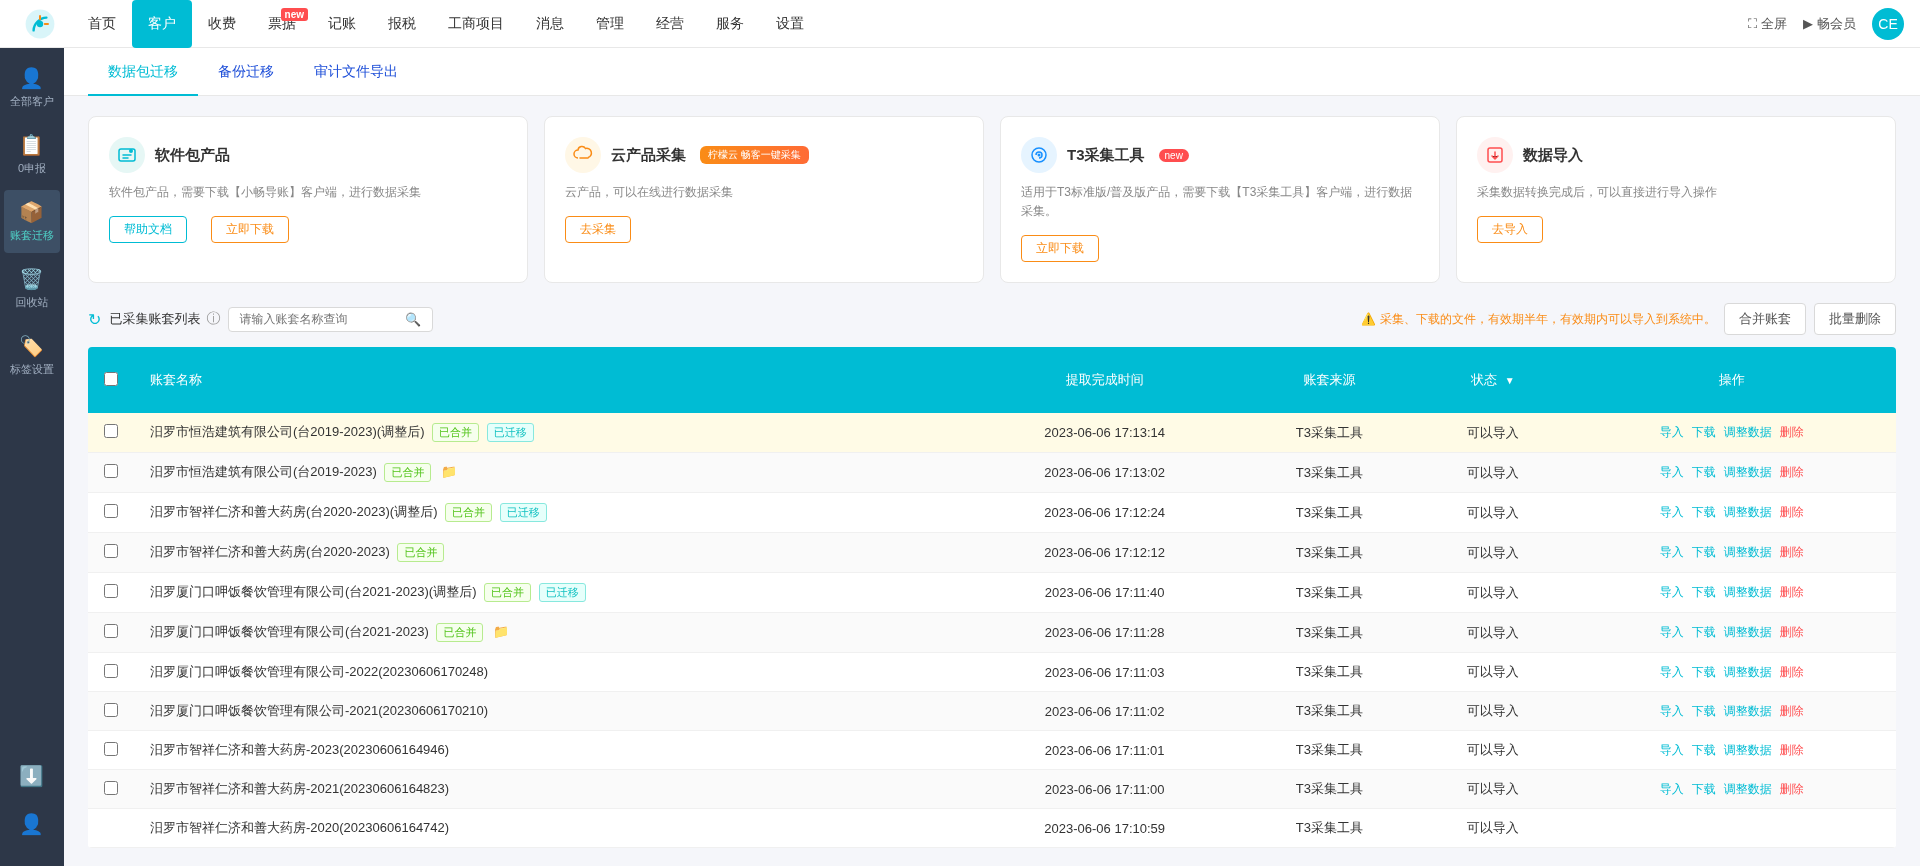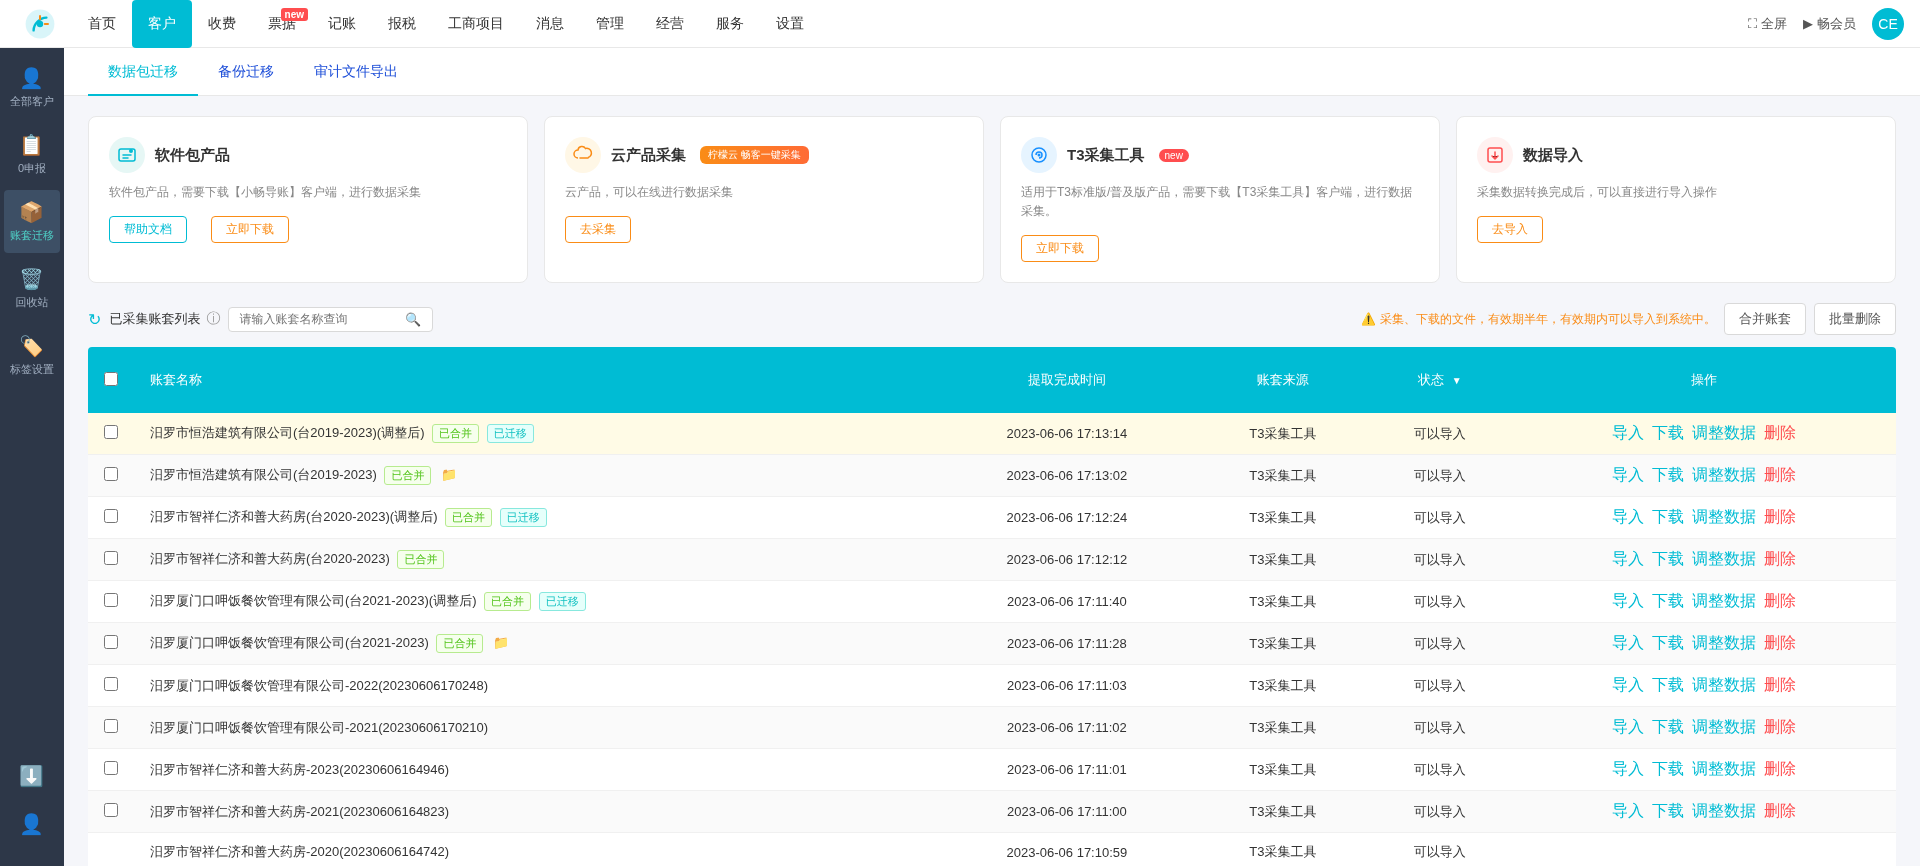--- a/index.html
+++ b/index.html
@@ -113,21 +113,21 @@
     .data-table tbody tr:first-child { background: #fffbe6; }
     .data-table tbody td { padding: 10px 16px; font-size: 13px; color: #333; text-align: center; }
     .data-table tbody td:nth-child(2) { text-align: left; }
     .checkbox { width: 14px; height: 14px; cursor: pointer; }
     .tag {
       display: inline-flex; align-items: center; padding: 1px 6px; border-radius: 3px;
       font-size: 11px; margin-left: 4px;
     }
     .tag.green { background: #f6ffed; color: #52c41a; border: 1px solid #b7eb8f; }
     .tag.teal { background: #e6fffb; color: #13c2c2; border: 1px solid #87e8de; }
-    .action-link { color: #00bcd4; cursor: pointer; margin: 0 4px; font-size: 16px; }
+    .action-link { color: #00bcd4; cursor: pointer; margin: 0 4px; font-size: 12px; }
     .action-link.red { color: #ff4d4f; }
     .filter-icon { font-size: 10px; margin-left: 4px; cursor: pointer; }
     .folder-icon { color: #aaa; margin-left: 6px; cursor: pointer; }
   </style>
 </head>
 <body>
 
 <div class="top-nav">
   <div class="logo">
     <svg viewBox="0 0 40 40" fill="none">

